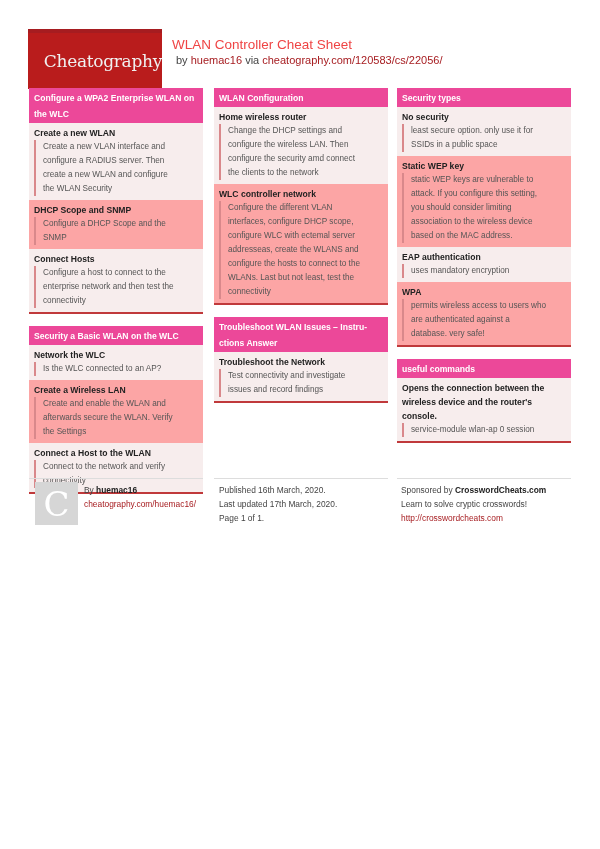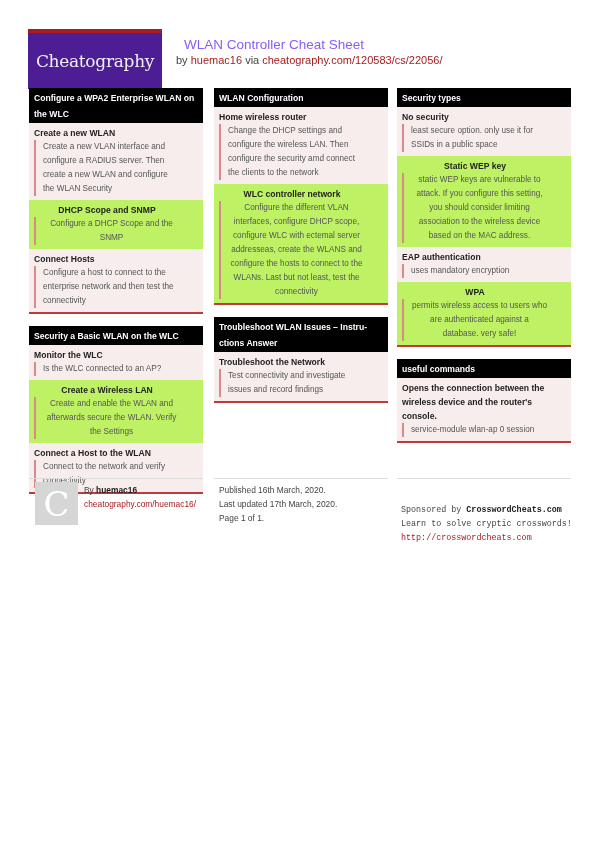--- a/index.html
+++ b/index.html
@@ -1,42 +1,42 @@
 <!DOCTYPE html>
 <html><head>
 <meta charset="utf-8">
 <style>
   * { box-sizing: border-box; margin: 0; padding: 0; }
   html, body { width: 600px; height: 849px; background: #ffffff; overflow: hidden; }
   body { font-family: "Liberation Sans", sans-serif; color: #333; position: relative; }
 
   .logo {
     position: absolute; left: 28px; top: 29px; width: 134px; height: 60px;
-    background: #4c1d95; border-top: 4px solid #a61c20;
-    display: flex; align-items: center; justify-content: center;
+    background: #b91c1c; border-top: 4px solid #a61c20;
+    display: flex; align-items: center; justify-content: flex-end;
   }
   .logo span { font-family: "DejaVu Serif", serif; color: #f0f0f0; font-size: 17px; letter-spacing: -0.3px; }
 
-  .title { position: absolute; left: 184px; top: 37px; font-size: 13.5px; color: #8b5cf6; }
+  .title { position: absolute; left: 172px; top: 37px; font-size: 13.5px; color: #ef4444; }
   .byline { position: absolute; left: 176px; top: 54px; font-size: 11px; color: #444; }
   .byline .red { color: #a61c20; }
 
   .col { position: absolute; top: 88px; width: 174px; }
   .col1 { left: 29px; }
   .col2 { left: 214px; }
   .col3 { left: 397px; }
 
   .box { margin-bottom: 12px; border-bottom: 2px solid #c0393b; }
   .box-head {
-    background: #000000; color: #fff; font-weight: bold; font-size: 8.6px;
+    background: #ec4899; color: #fff; font-weight: bold; font-size: 8.6px;
     line-height: 16px; padding: 2px 5px 1px 5px;
   }
   .entry { padding: 3px 23px 3px 5px; }
   .entry.shade { background: #f7eded; }
-  .entry.plain { background: #bef264; text-align: center; }
+  .entry.plain { background: #fca5a5; }
   .entry-title { font-weight: bold; font-size: 8.6px; line-height: 14px; color: #222; }
   .entry-body {
     margin-top: 0; margin-bottom: 1px; border-left: 2px solid #d9888b;
     padding-left: 7px; font-size: 8.2px; line-height: 14px; color: #555;
   }
 
   .footer-line { position: absolute; top: 478px; height: 1px; background: #dddddd; }
   .avatar {
     position: absolute; left: 35px; top: 482px; width: 43px; height: 43px;
     background: #d6d6d6; display: flex; align-items: center; justify-content: center;
@@ -73,21 +73,21 @@
     </div>
     <div class="entry shade">
       <div class="entry-title">Connect Hosts</div>
       <div class="entry-body">Configure a host to connect to the enterprise network and then test the connectivity</div>
     </div>
   </div>
 
   <div class="box">
     <div class="box-head">Security a Basic WLAN on the WLC</div>
     <div class="entry shade">
-      <div class="entry-title">Monitor the WLC</div>
+      <div class="entry-title">Network the WLC</div>
       <div class="entry-body">Is the WLC connected to an AP?</div>
     </div>
     <div class="entry plain">
       <div class="entry-title">Create a Wireless LAN</div>
       <div class="entry-body">Create and enable the WLAN and afterwards secure the WLAN. Verify the Settings</div>
     </div>
     <div class="entry shade">
       <div class="entry-title">Connect a Host to the WLAN</div>
       <div class="entry-body">Connect to the network and verify connectivity</div>
     </div>
@@ -160,20 +160,20 @@
   </div>
   <div class="f-red">cheatography.com/huemac16/</div>
 </div>
 
 <div class="f-text" style="left:219px;top:483px;">
   <div>Published 16th March, 2020.</div>
   <div>Last updated 17th March, 2020.</div>
   <div>Page 1 of 1.</div>
 </div>
 
-<div class="f-text" style="left:401px;top:503px;font-family:Liberation Mono, monospace;">
+<div class="f-text" style="left:401px;top:483px;">
   <div>
     <span>Sponsored by</span>
     <b>CrosswordCheats.com</b>
   </div>
   <div>Learn to solve cryptic crosswords!</div>
   <div class="f-red">http://crosswordcheats.com</div>
 </div>
 
 </body></html>

